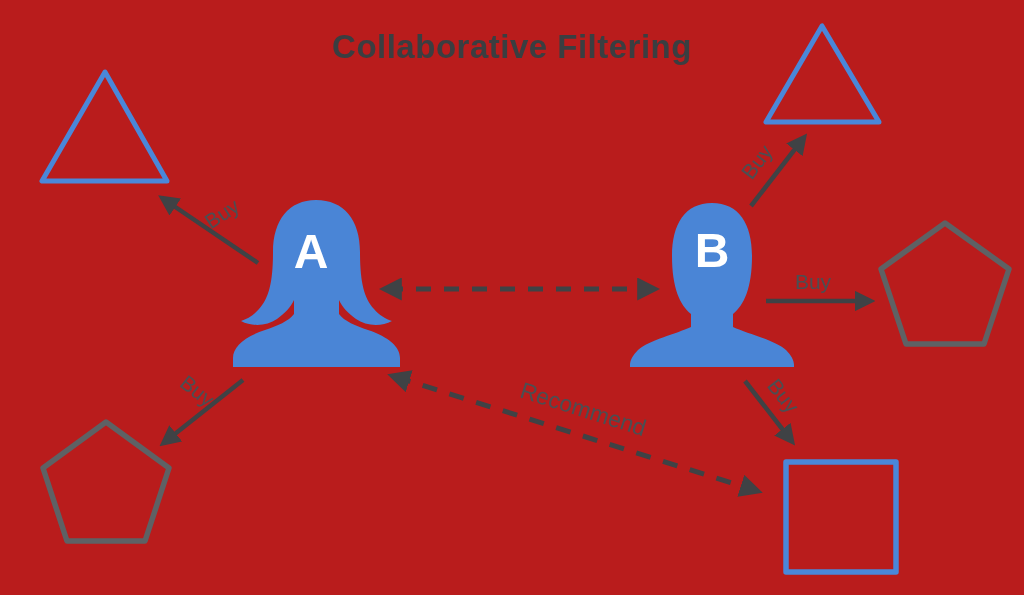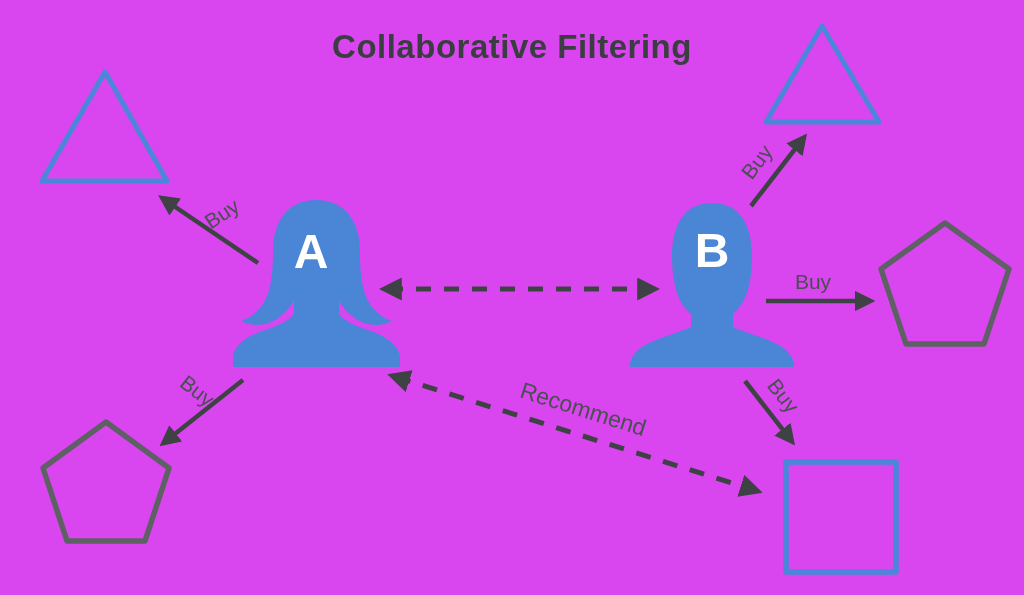--- a/index.html
+++ b/index.html
@@ -5,21 +5,21 @@
   html, body {
     margin: 0;
     padding: 0;
     background: #ffffff;
     font-family: "Liberation Sans", sans-serif;
   }
   .canvas {
     position: relative;
     width: 1024px;
     height: 595px;
-    background: #d946ef;
+    background: #b91c1c;
     overflow: hidden;
   }
   svg { display: block; }
   .title-text {
     font-family: "Liberation Sans", sans-serif;
     font-size: 33px;
     font-weight: 700;
     letter-spacing: 0.5px;
   }
   .person-letter {

